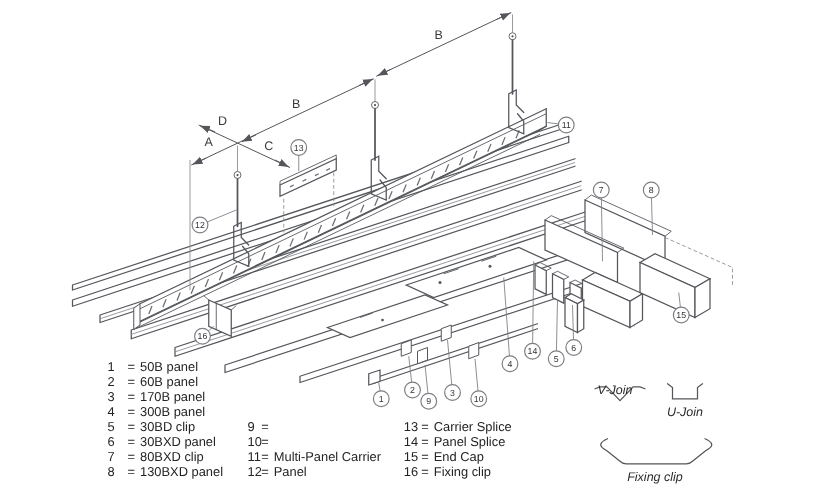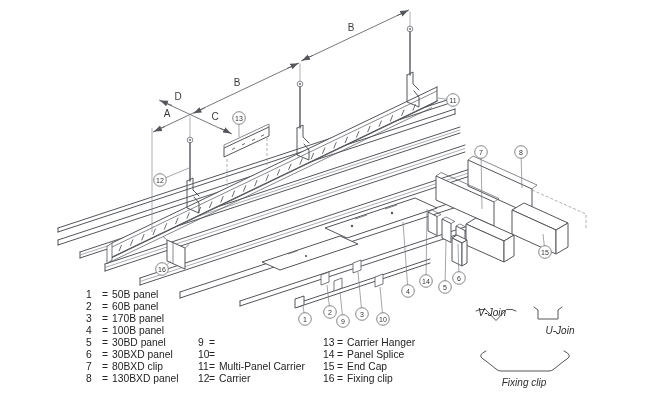--- a/index.html
+++ b/index.html
@@ -262,26 +262,26 @@
         <span class="llab">60B panel</span>
       </div>
       <div class="lrow">
         <span class="lnum">3</span>
         <span class="leq">=</span>
         <span class="llab">170B panel</span>
       </div>
       <div class="lrow">
         <span class="lnum">4</span>
         <span class="leq">=</span>
-        <span class="llab">100B panel</span>
+        <span class="llab">300B panel</span>
       </div>
       <div class="lrow">
         <span class="lnum">5</span>
         <span class="leq">=</span>
-        <span class="llab">30BD panel</span>
+        <span class="llab">30BD clip</span>
       </div>
       <div class="lrow">
         <span class="lnum">6</span>
         <span class="leq">=</span>
         <span class="llab">30BXD panel</span>
       </div>
       <div class="lrow">
         <span class="lnum">7</span>
         <span class="leq">=</span>
         <span class="llab">80BXD clip</span>
@@ -302,43 +302,43 @@
         <span class="leq">=</span>
       </div>
       <div class="lrow">
         <span class="lnum">11</span>
         <span class="leq">=</span>
         <span class="llab">Multi-Panel Carrier</span>
       </div>
       <div class="lrow">
         <span class="lnum">12</span>
         <span class="leq">=</span>
-        <span class="llab">Carrier</span>
+        <span class="llab">Panel</span>
       </div>
     </div>
 <div class="legend-col" id="lcol3">
       <div class="lrow">
         <span class="lnum">13</span>
         <span class="leq">=</span>
-        <span class="llab">Carrier Hanger</span>
+        <span class="llab">Carrier Splice</span>
       </div>
       <div class="lrow">
         <span class="lnum">14</span>
         <span class="leq">=</span>
         <span class="llab">Panel Splice</span>
       </div>
       <div class="lrow">
         <span class="lnum">15</span>
         <span class="leq">=</span>
         <span class="llab">End Cap</span>
       </div>
       <div class="lrow">
         <span class="lnum">16</span>
         <span class="leq">=</span>
         <span class="llab">Fixing clip</span>
       </div>
     </div>
 
 <div class="dlabel" style="left:492px;top:307px;">V-Join</div>
-<div class="dlabel" style="left:560px;top:325px;">U-Join</div>
+<div class="dlabel" style="left:548px;top:325px;">U-Join</div>
 <div class="dlabel" style="left:524px;top:377px;">Fixing clip</div>
 
 </div>
 
 </body></html>

